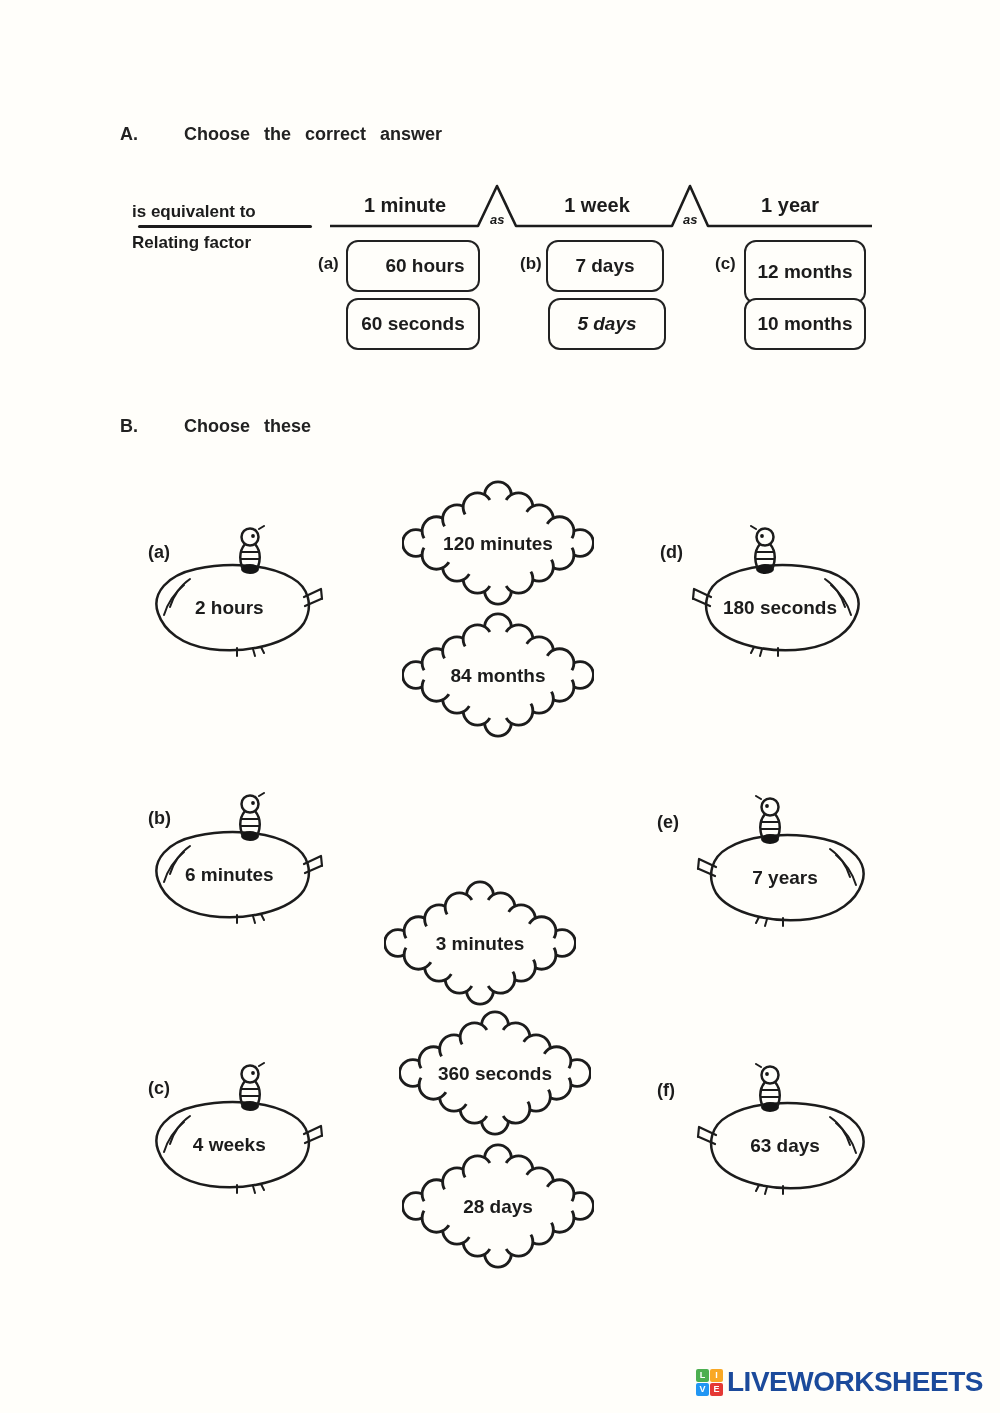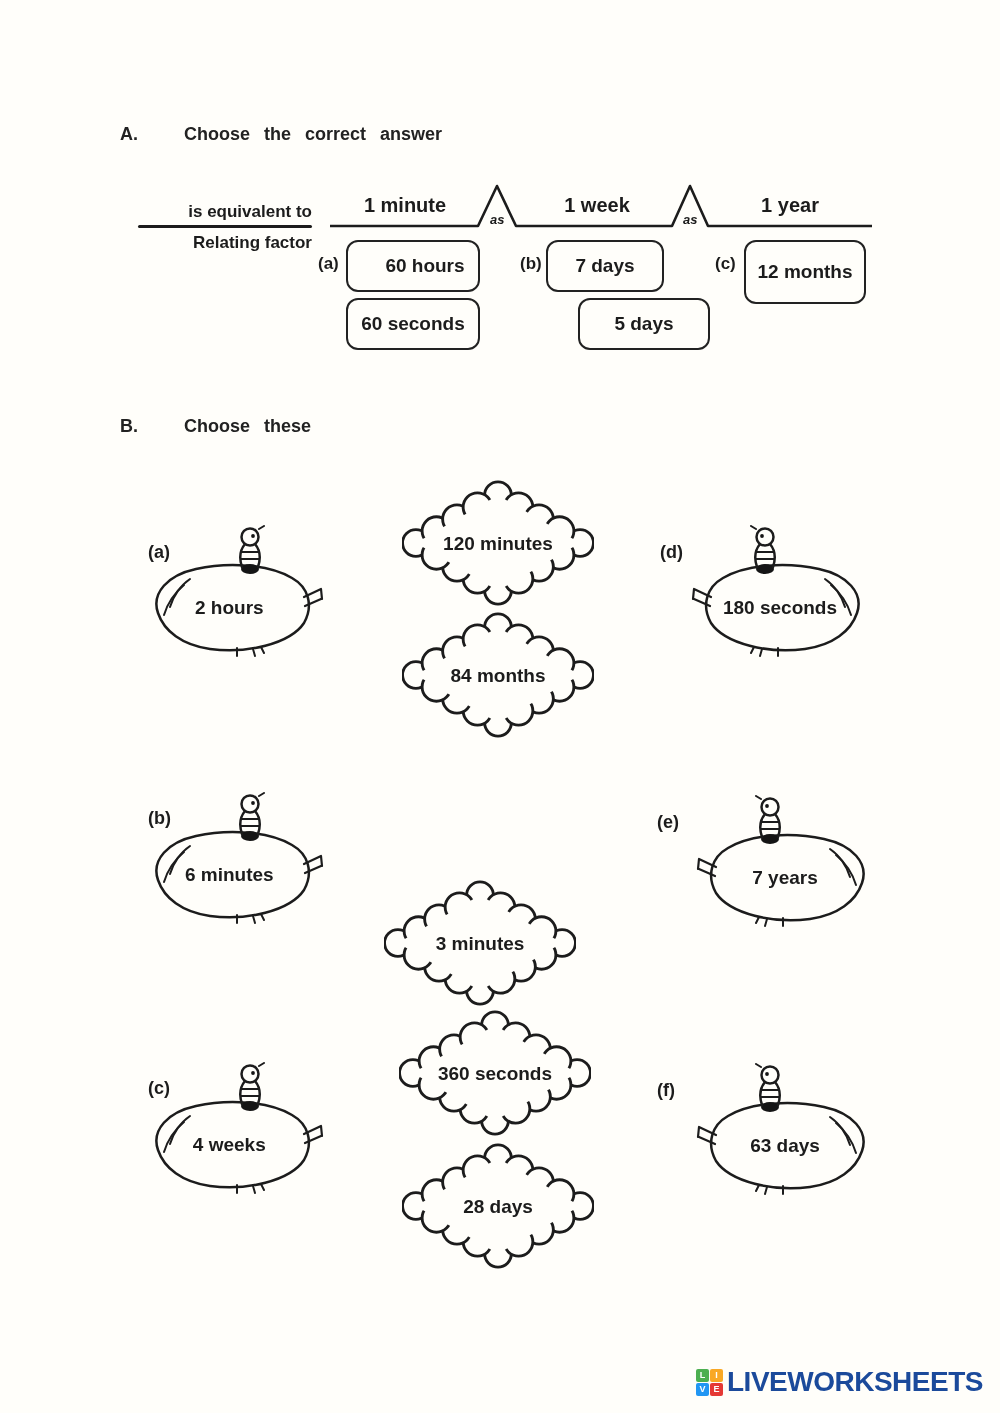--- a/index.html
+++ b/index.html
@@ -12,21 +12,21 @@
   .abs { position: absolute; }
 
   
   .sec-heading {
     display: flex; gap: 46px;
     font-size: 18px; font-weight: 700; word-spacing: 9px;
     color: #222;
   }
 
   
-  .row-header { font-size: 17px; font-weight: 700; text-align: right; width: 180px; }
+  .row-header { font-size: 17px; font-weight: 700; text-align: left; width: 180px; }
   .rule { background: #1c1c1c; height: 3px; border-radius: 2px; }
   .col-header { font-size: 20px; font-weight: 700; text-align: center; width: 150px; }
   .as-label { font-size: 13px; font-weight: 700; font-style: italic; }
   .opt-letter { font-size: 17px; font-weight: 700; }
   .opt-box {
     border: 2.5px solid #222; border-radius: 12px; background: #fffefa;
     display: flex; align-items: center; justify-content: center;
     font-size: 19px; font-weight: 700; cursor: pointer;
   }
 
@@ -126,24 +126,25 @@
   </svg>
   <span class="abs as-label" style="left:490px; top:212px;">as</span>
   <span class="abs as-label" style="left:683px; top:212px;">as</span>
 
   <span class="abs opt-letter" style="left:318px; top:254px;">(a)</span>
   <div class="abs opt-box" style="left:346px; top:240px; width:134px; height:52px;padding-left:24px;">60 hours</div>
   <div class="abs opt-box" style="left:346px; top:298px; width:134px; height:52px;">60 seconds</div>
 
   <span class="abs opt-letter" style="left:520px; top:254px;">(b)</span>
   <div class="abs opt-box" style="left:546px; top:240px; width:118px; height:52px;">7 days</div>
-  <div class="abs opt-box" style="left:578px; top:298px; width:132px; height:52px;">5 days</div>
+  <div class="abs opt-box" style="left:548px; top:298px; width:118px; height:52px;font-style:italic;">5 days</div>
 
   <span class="abs opt-letter" style="left:715px; top:254px;">(c)</span>
   <div class="abs opt-box" style="left:744px; top:240px; width:122px; height:64px;">12 months</div>
+  <div class="abs opt-box" style="left:744px; top:298px; width:122px; height:52px;">10 months</div>
 
   <div class="abs sec-heading" style="left:120px; top:416px;">
     <span>B.</span>
     <span>Choose these</span>
   </div>
 
   <span class="abs item-letter" style="left:148px; top:542px;">(a)</span>
   <div class="abs potato left-side" style="left:140px; top:525px;">
     <svg viewBox="0 0 190 132">
         <use href="#potato-def"></use>

